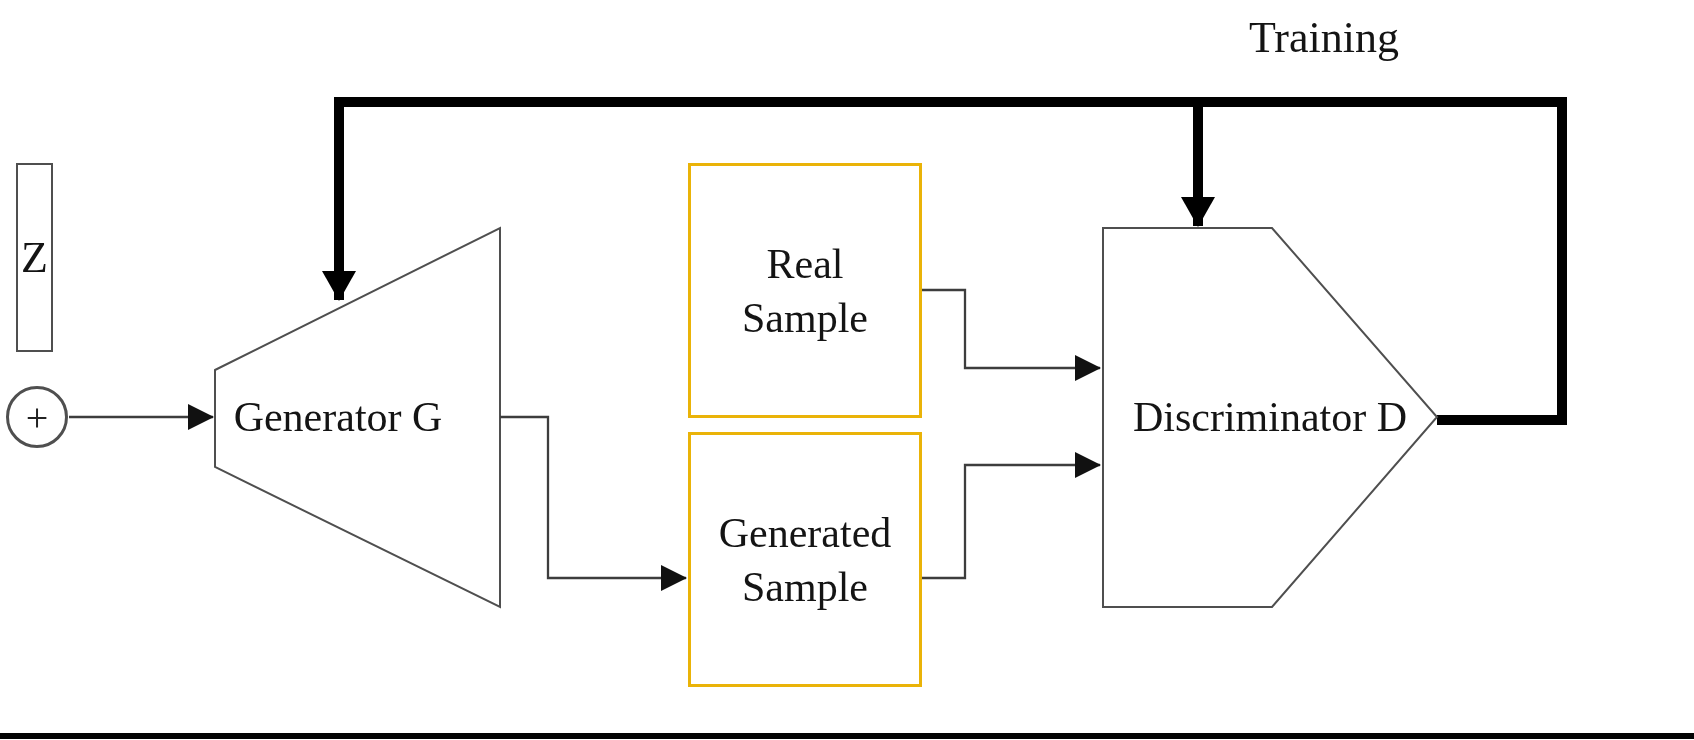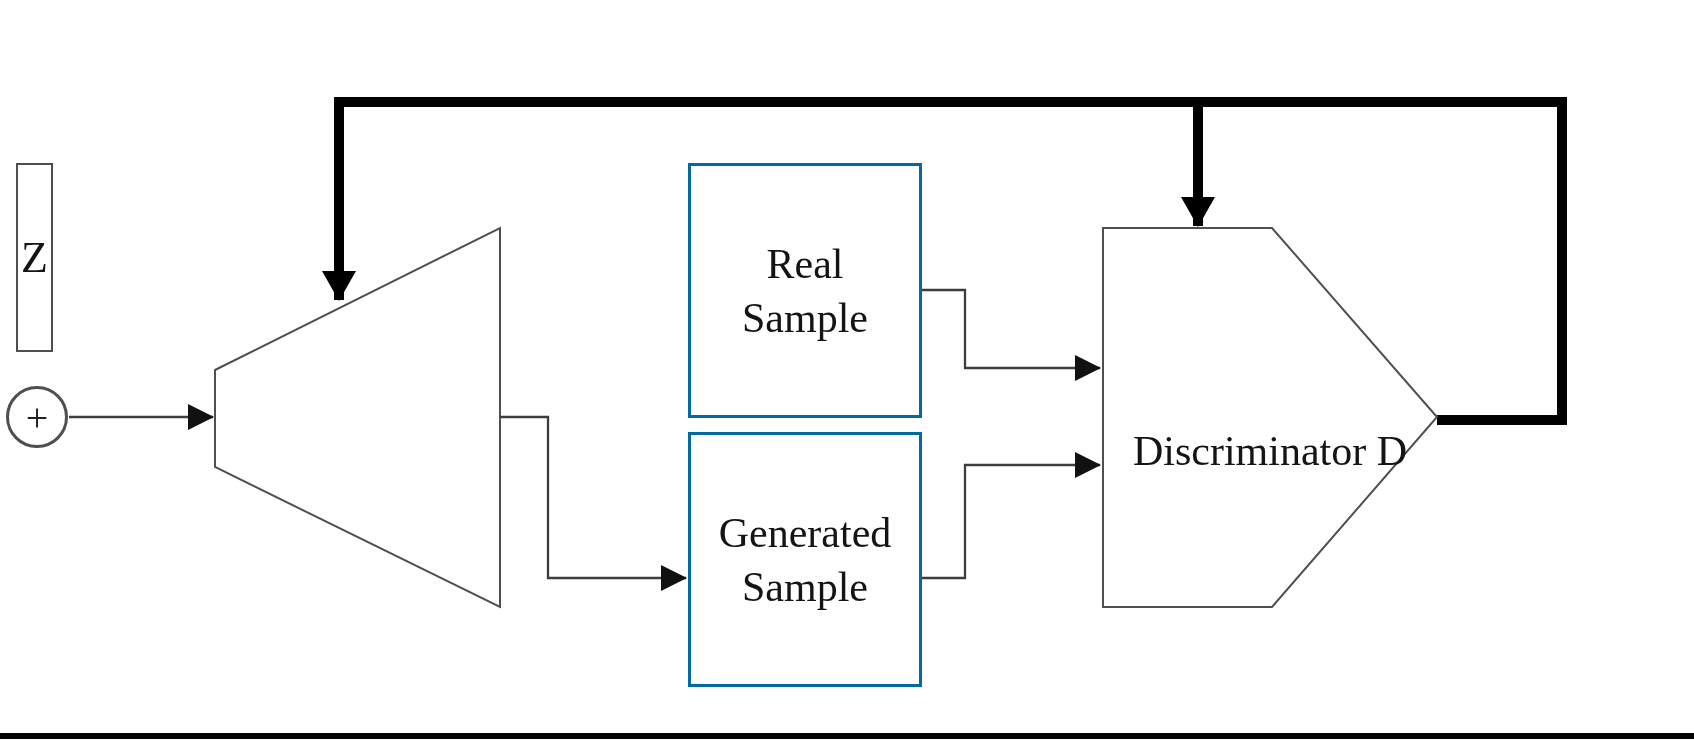--- a/index.html
+++ b/index.html
@@ -48,21 +48,21 @@
     left: 6px; top: 386px;
     width: 62px; height: 62px;
     border: 3px solid #4f4f4f;
     border-radius: 50%;
     font-size: 40px;
     color: #222222;
   }
   .sample-box {
     left: 688px;
     width: 234px; height: 255px;
-    border: 3px solid #0369a1;
+    border: 3px solid #eab308;
   }
   .real-box { top: 163px; }
   .generated-box { top: 432px; }
   .sample-box .box-label {
     font-size: 42px;
     line-height: 54px;
     text-align: center;
     white-space: pre-line;
   }
   .bottom-rule {
@@ -114,20 +114,22 @@
 
   <div class="node sample-box real-box">
     <div class="box-label">Real
 Sample</div>
   </div>
   <div class="node sample-box generated-box">
     <div class="box-label">Generated
 Sample</div>
   </div>
 
+  <div class="label training" style="left:1324px; top:38px;">Training</div>
 
+  <div class="label" style="left:338px; top:417px;">Generator G</div>
 
-  <div class="label" style="left:1270px; top:417px;margin-top:34px;">Discriminator D</div>
+  <div class="label" style="left:1270px; top:417px;">Discriminator D</div>
 
 
   <div class="bottom-rule"></div>
 
 </div>
 
 </body></html>

